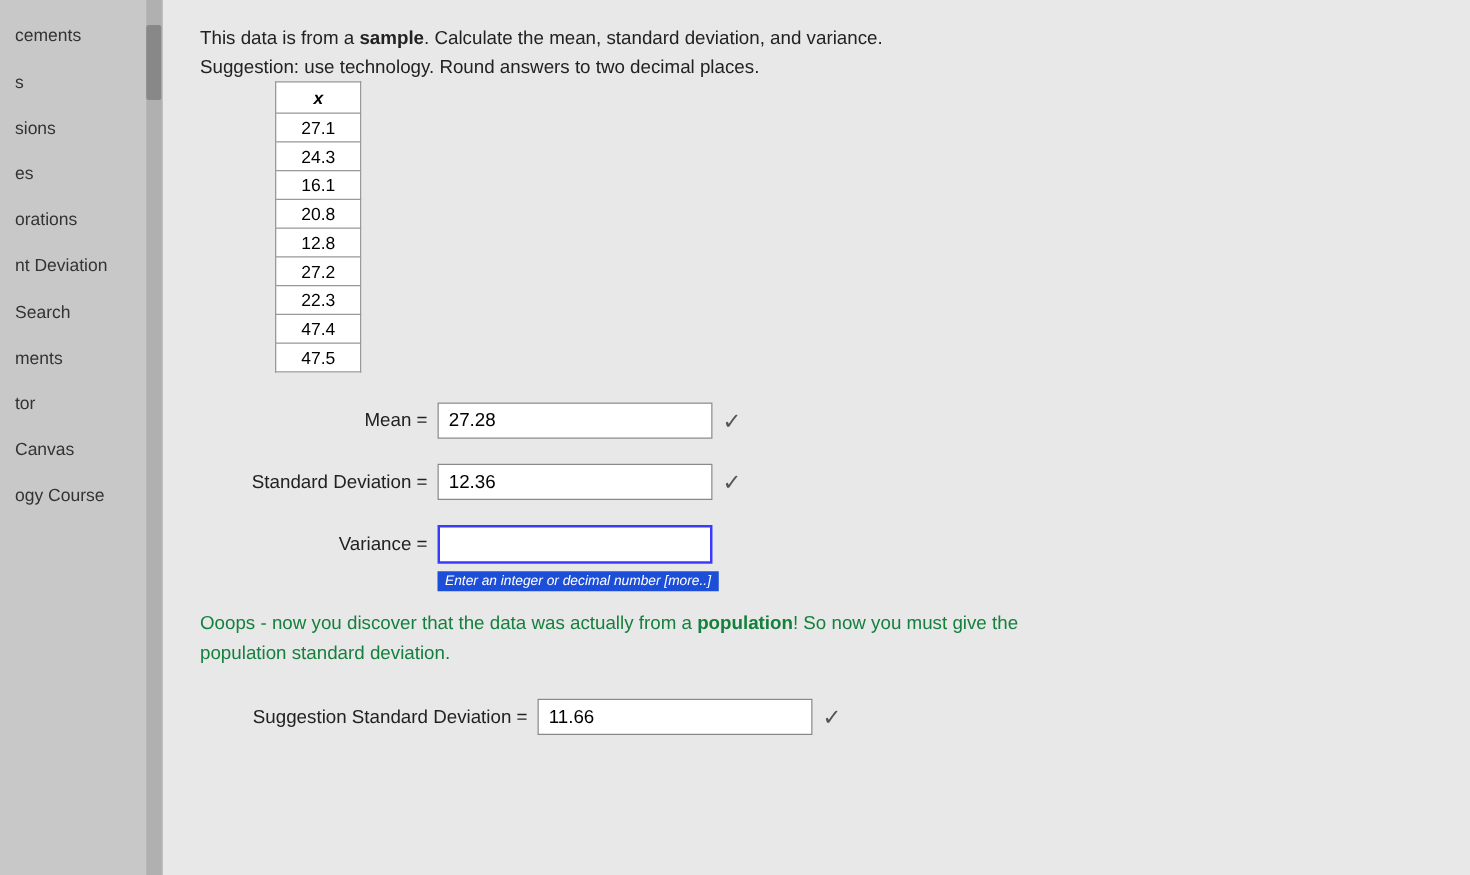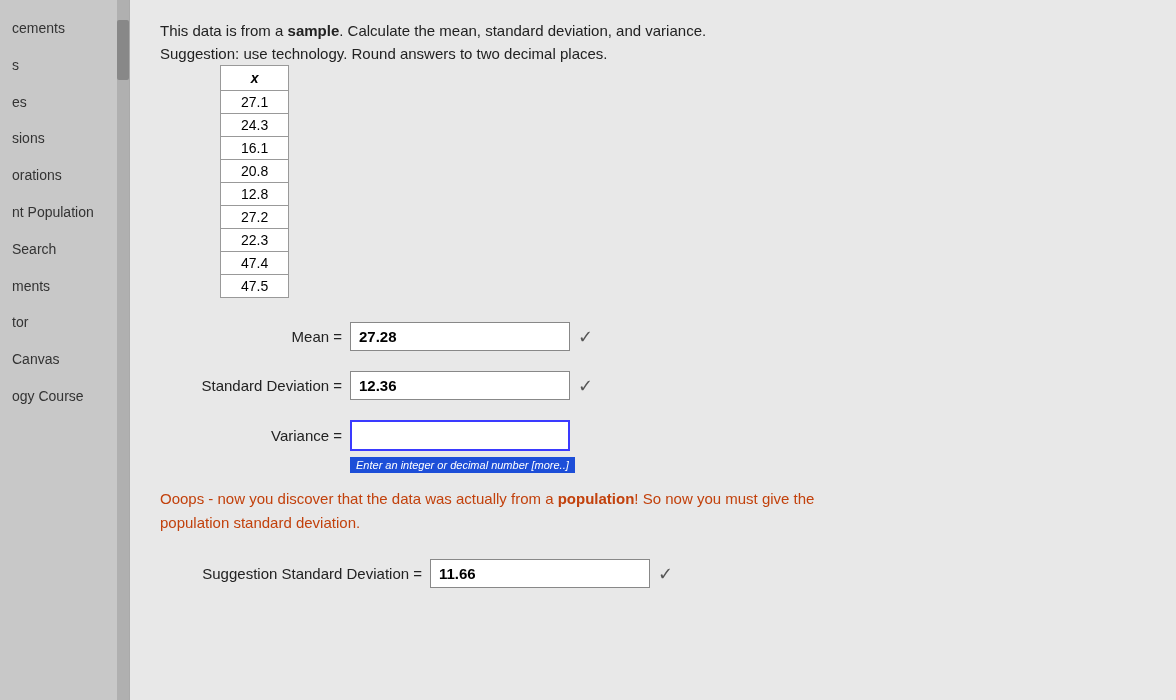--- a/index.html
+++ b/index.html
@@ -110,21 +110,20 @@
       position: relative;
     }
 
     .answer-input {
       border: 1px solid #888;
       background: #fff;
       padding: 5px 8px;
       font-size: 15px;
       width: 220px;
       outline: none;
-      font-weight: bold;
     }
 
     .answer-input.active {
       border: 2px solid #3a3aff;
     }
 
     .checkmark {
       color: #555;
       font-size: 18px;
       margin-left: 8px;
@@ -138,51 +137,51 @@
       color: #fff;
       font-size: 11px;
       padding: 2px 6px;
       white-space: nowrap;
       z-index: 10;
       font-style: italic;
     }
 
     .ooops-text {
       font-size: 15px;
-      color: #c2410c;
+      color: #15803d;
       margin-bottom: 24px;
       line-height: 1.6;
       max-width: 700px;
     }
 
     .ooops-text strong {
       font-weight: bold;
     }
   </style>
 </head>
 <body>
 
 <div class="sidebar">
   <div class="sidebar-item">
     <span>cements</span>
   </div>
   <div class="sidebar-item">
     <span>s</span>
   </div>
   <div class="sidebar-item">
+    <span>sions</span>
+  </div>
+  <div class="sidebar-item">
     <span>es</span>
   </div>
   <div class="sidebar-item">
-    <span>sions</span>
-  </div>
-  <div class="sidebar-item">
     <span>orations</span>
   </div>
   <div class="sidebar-item">
-    <span>nt Population</span>
+    <span>nt Deviation</span>
   </div>
   <div class="sidebar-item">
     <span>Search</span>
   </div>
   <div class="sidebar-item">
     <span>ments</span>
   </div>
   <div class="sidebar-item">
     <span>tor</span>
   </div>

